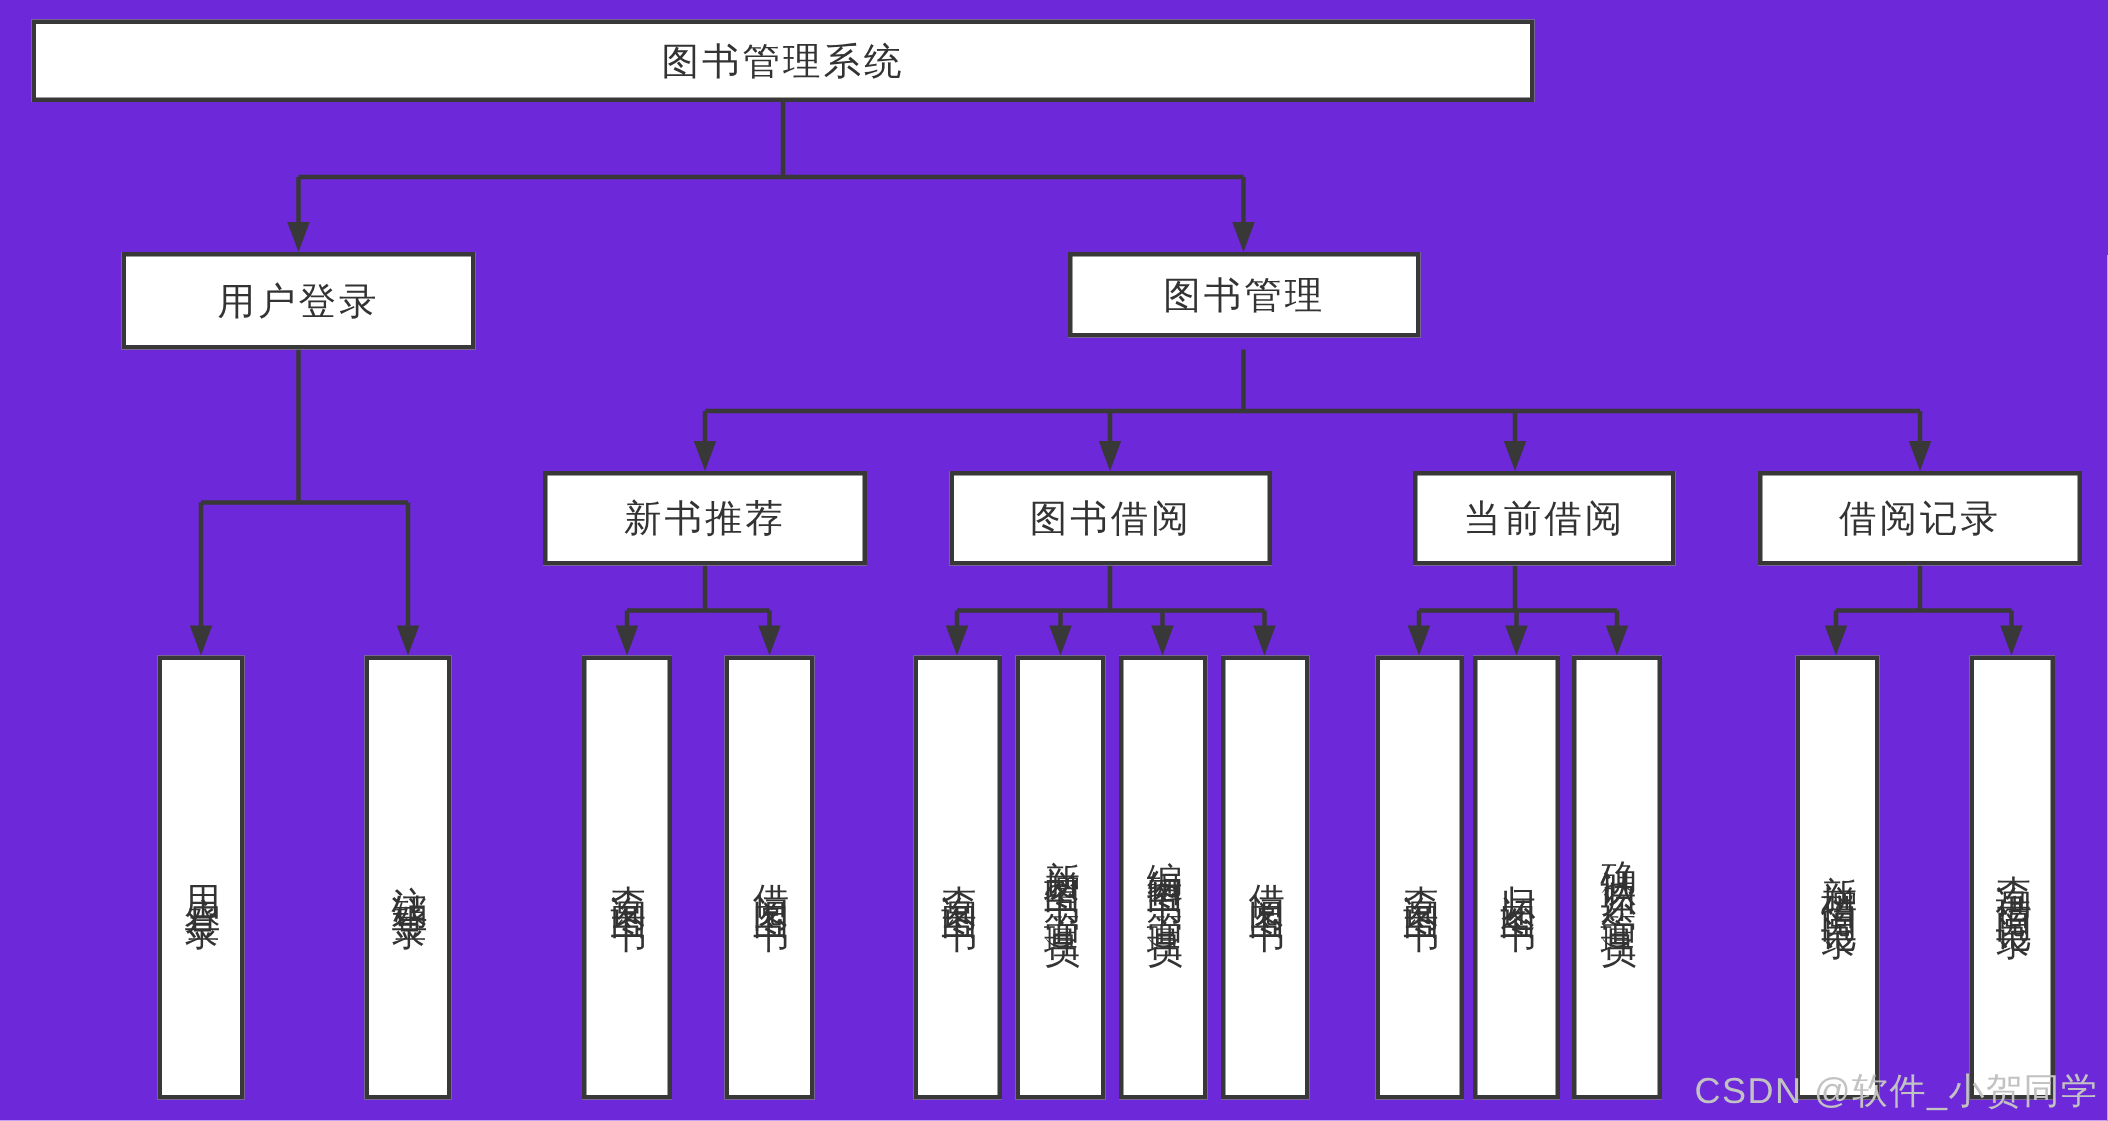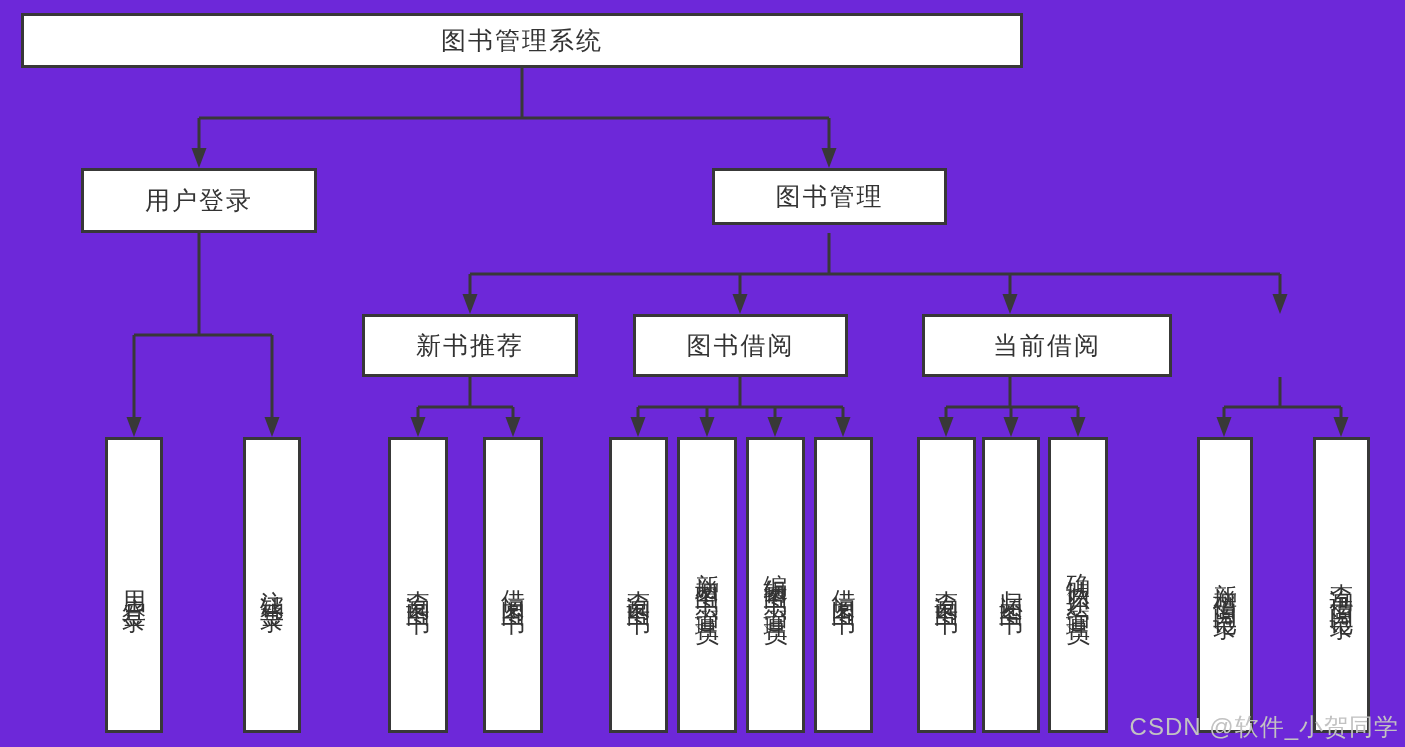--- a/index.html
+++ b/index.html
@@ -70,22 +70,25 @@
   <div class="box" style="left:712px;top:168px;width:235px;height:57px">
     <span class="hlabel">图书管理</span>
   </div>
 
   <div class="box" style="left:362px;top:314px;width:216px;height:63px">
     <span class="hlabel">新书推荐</span>
   </div>
   <div class="box" style="left:633px;top:314px;width:215px;height:63px">
     <span class="hlabel">图书借阅</span>
   </div>
-  <div class="box" style="left:922px;top:314px;width:250px;height:63px">
+  <div class="box" style="left:942px;top:314px;width:175px;height:63px">
     <span class="hlabel">当前借阅</span>
+  </div>
+  <div class="box" style="left:1172px;top:314px;width:216px;height:63px">
+    <span class="hlabel">借阅记录</span>
   </div>
 
   <div class="box" style="left:105px;top:437px;width:58px;height:296px">
     <span class="vtext">用户登录</span>
   </div>
   <div class="box" style="left:243px;top:437px;width:58px;height:296px">
     <span class="vtext">注销登录</span>
   </div>
 
   <div class="box" style="left:388px;top:437px;width:60px;height:296px">

